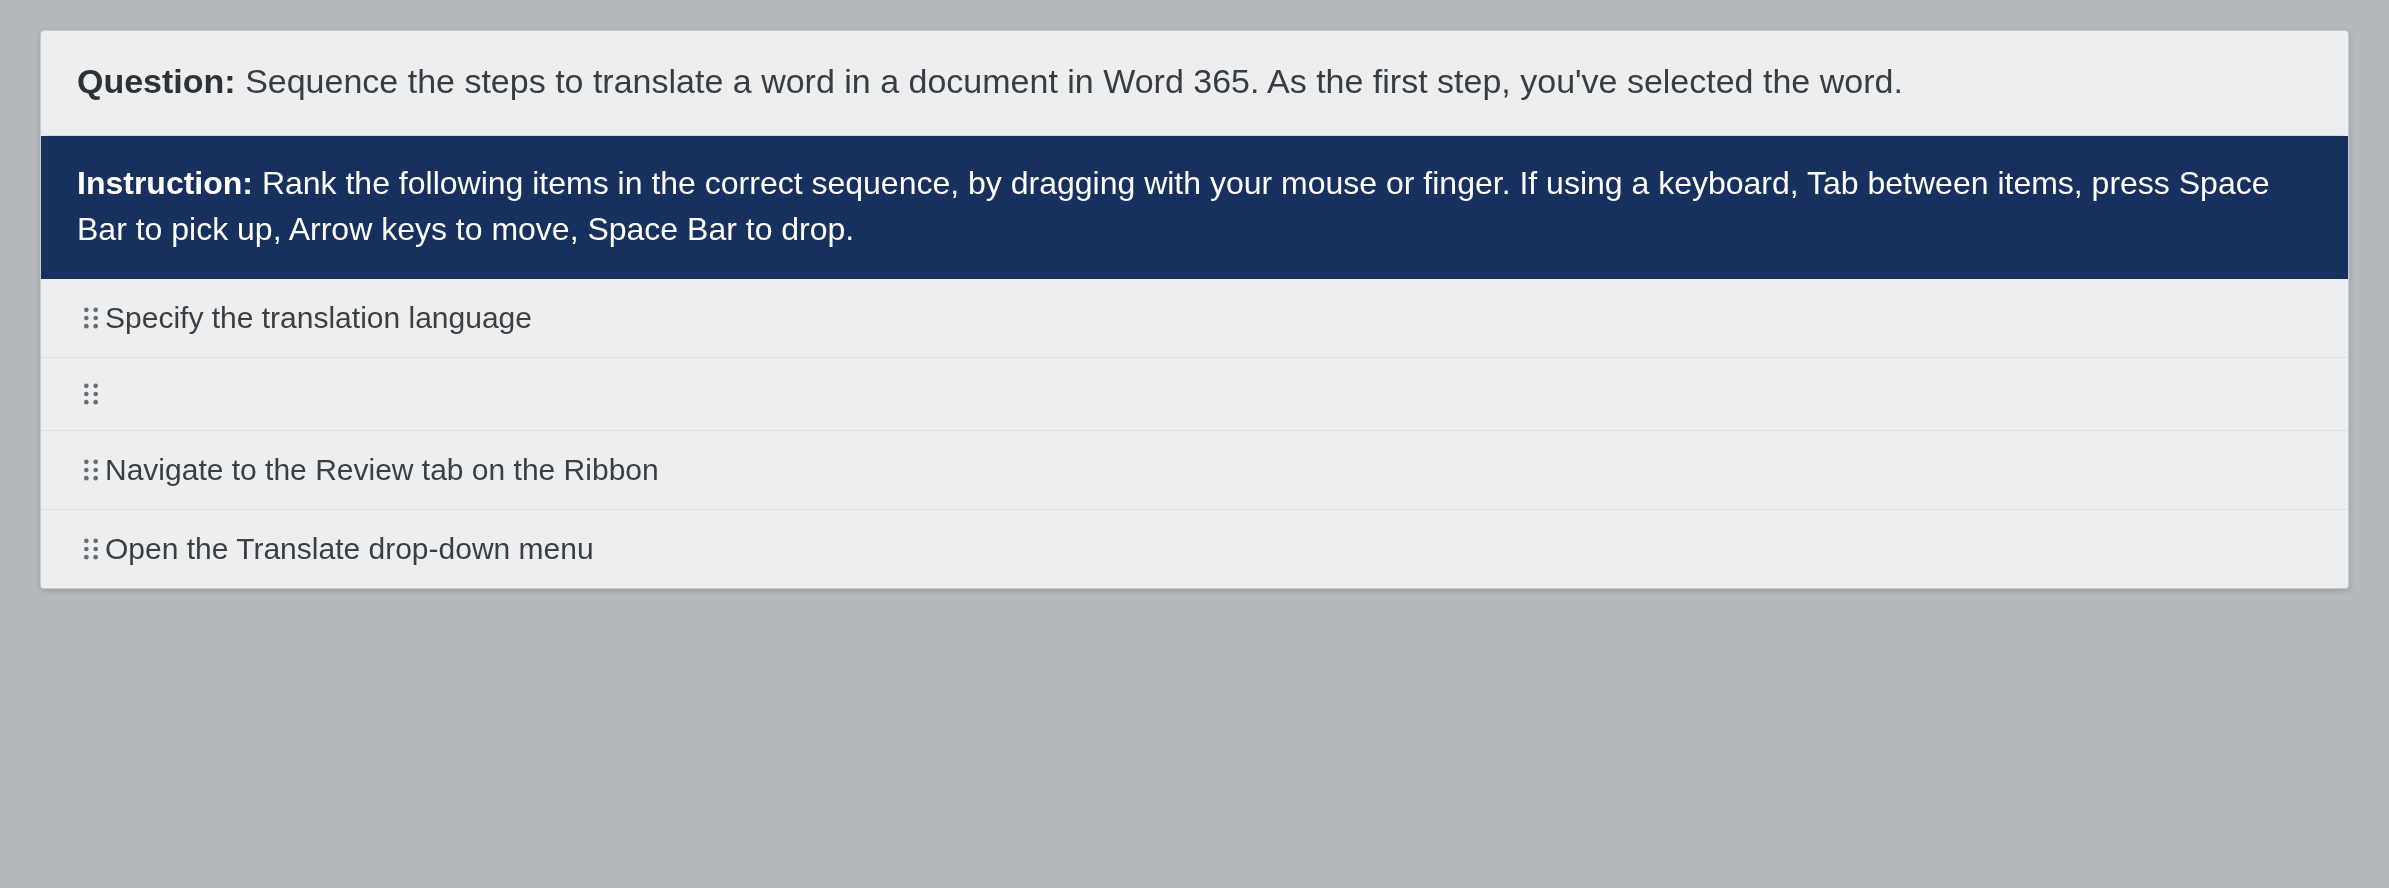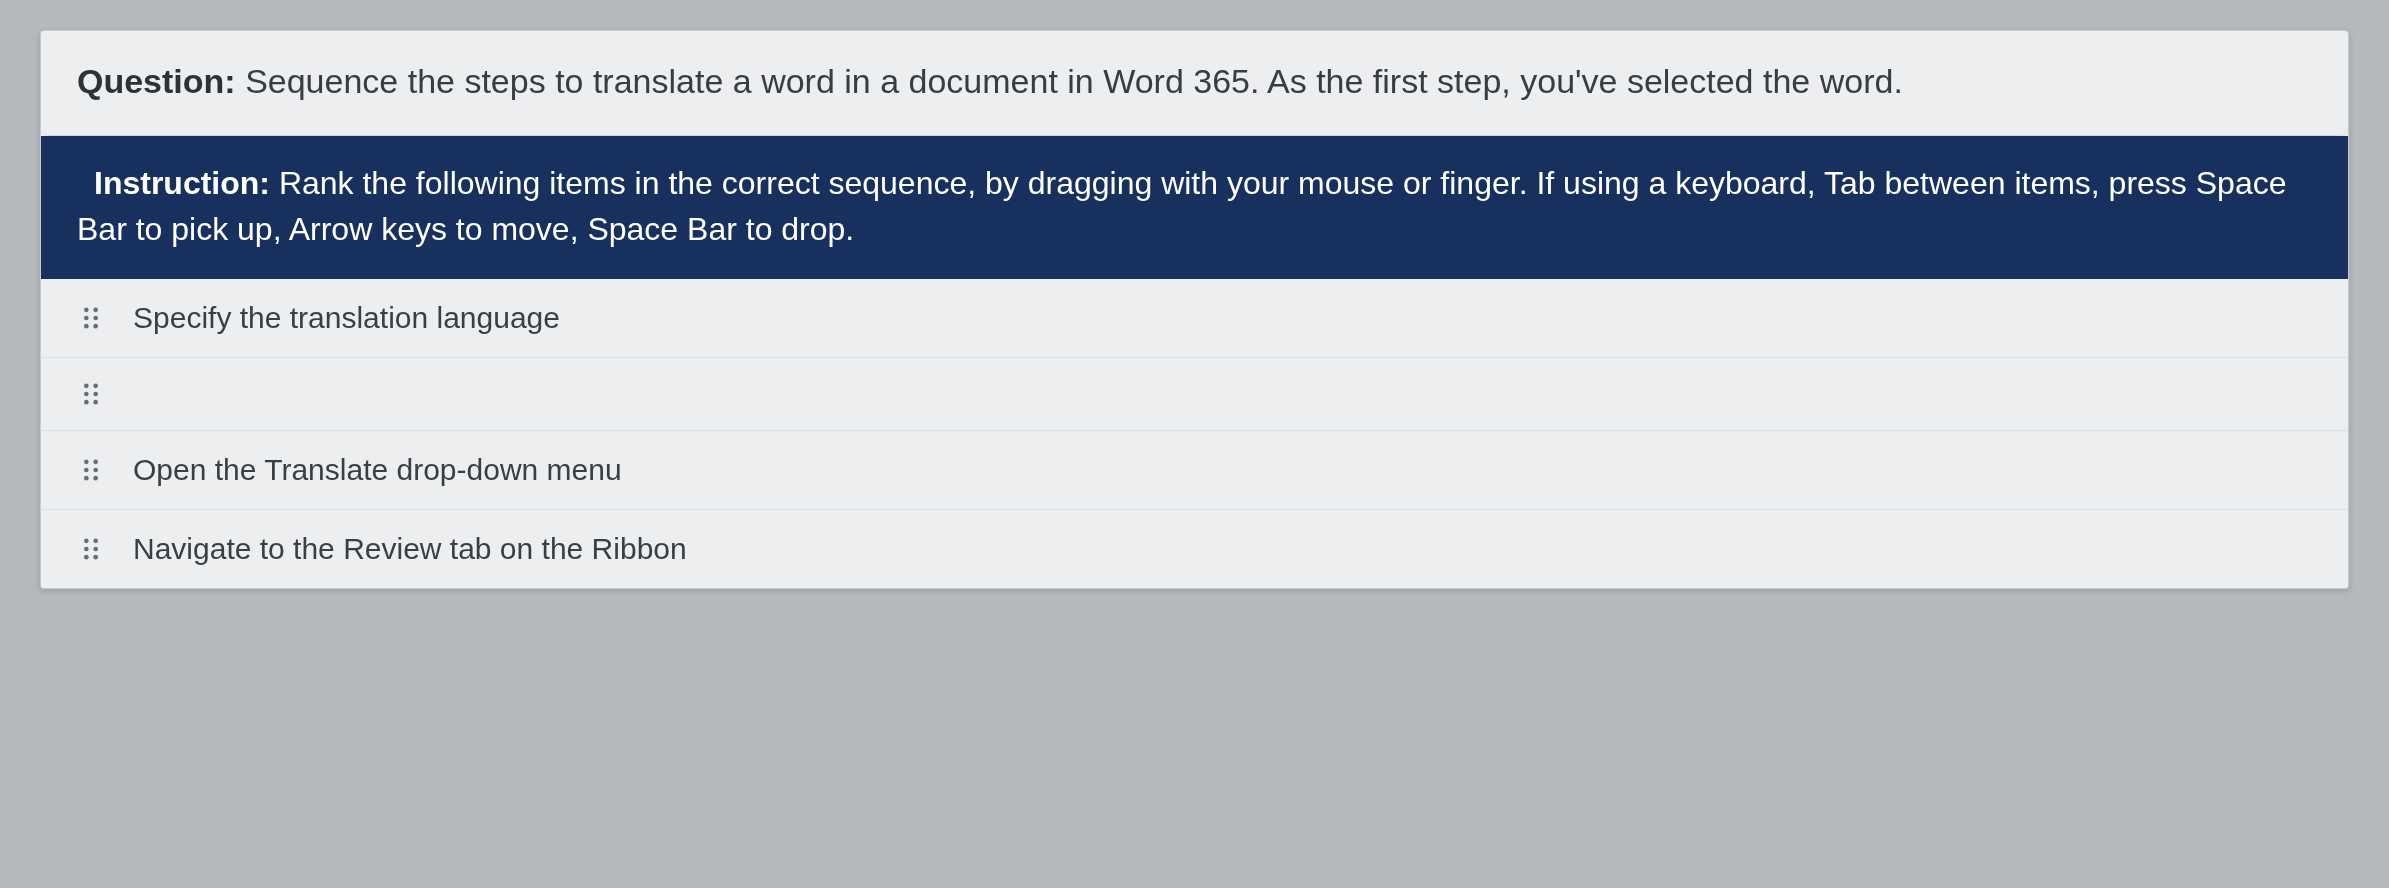--- a/index.html
+++ b/index.html
@@ -31,29 +31,27 @@
   }
   .instruction-block {
     background: #17305e;
     color: #fff;
     padding: 24px 36px 26px 36px;
     font-size: 32px;
     line-height: 1.45;
   }
   .instruction-block .label {
     font-weight: 700;
-    margin-left: 17px;
   }
   .items {
     background: #eceef0;
   }
   .item {
     display: flex;
     align-items: center;
-    gap: 28px;
     padding: 22px 36px;
     font-size: 30px;
     color: #3c3f42;
     border-bottom: 1px solid #dcdfe2;
     cursor: grab;
   }
   .item:last-child { border-bottom: none; }
   .drag-handle {
     display: inline-block;
     width: 28px;
@@ -111,32 +109,32 @@
       <span class="drag-handle">
         <svg viewBox="0 0 24 24">
             <circle cx="8" cy="5" r="2" fill="currentColor"></circle>
             <circle cx="16" cy="5" r="2" fill="currentColor"></circle>
             <circle cx="8" cy="12" r="2" fill="currentColor"></circle>
             <circle cx="16" cy="12" r="2" fill="currentColor"></circle>
             <circle cx="8" cy="19" r="2" fill="currentColor"></circle>
             <circle cx="16" cy="19" r="2" fill="currentColor"></circle>
           </svg>
       </span>
-      <span>Open the Translate drop-down menu</span>
+      <span>Navigate to the Review tab on the Ribbon</span>
     </div>
 
     <div class="item">
       <span class="drag-handle">
         <svg viewBox="0 0 24 24">
             <circle cx="8" cy="5" r="2" fill="currentColor"></circle>
             <circle cx="16" cy="5" r="2" fill="currentColor"></circle>
             <circle cx="8" cy="12" r="2" fill="currentColor"></circle>
             <circle cx="16" cy="12" r="2" fill="currentColor"></circle>
             <circle cx="8" cy="19" r="2" fill="currentColor"></circle>
             <circle cx="16" cy="19" r="2" fill="currentColor"></circle>
           </svg>
       </span>
-      <span>Navigate to the Review tab on the Ribbon</span>
+      <span>Open the Translate drop-down menu</span>
     </div>
 
   </div>
 
 </div>
 
 </body></html>

